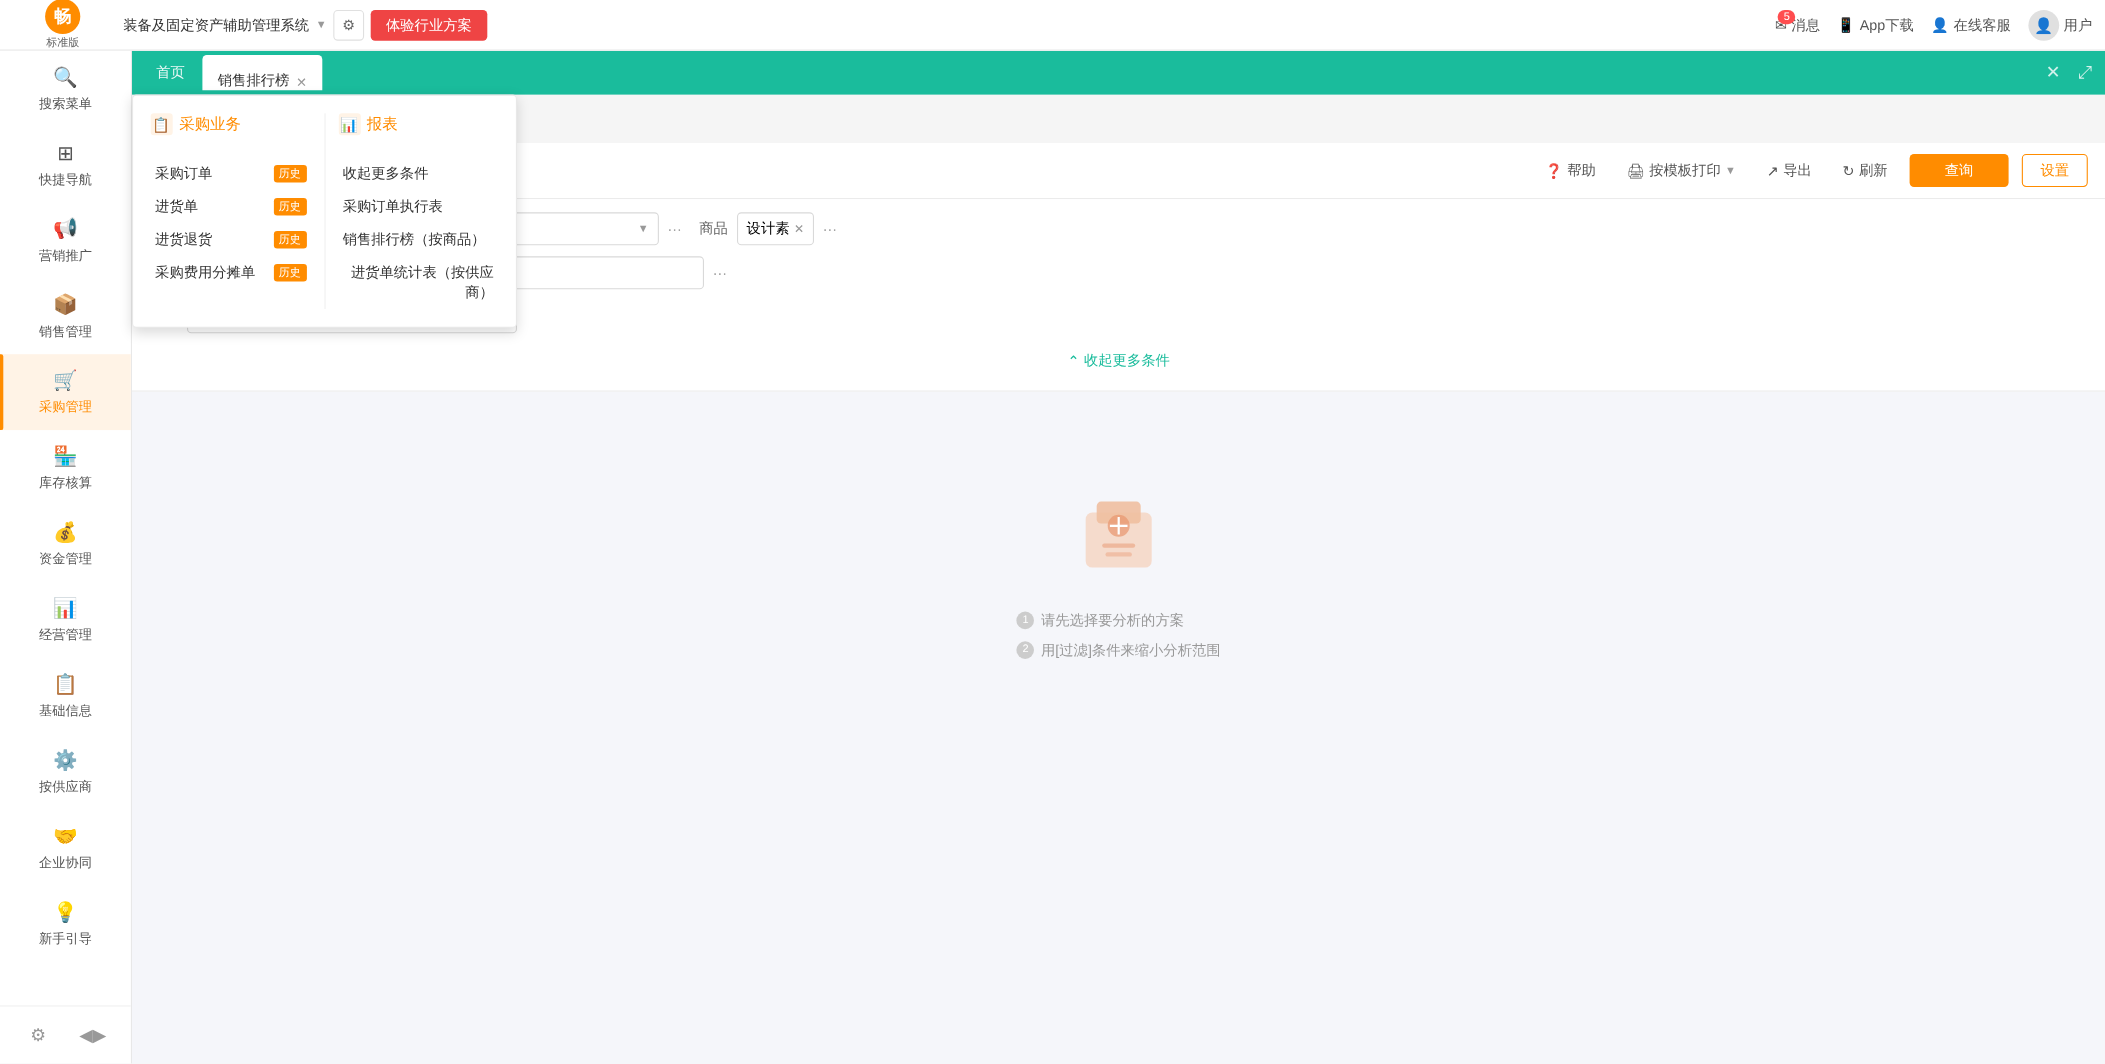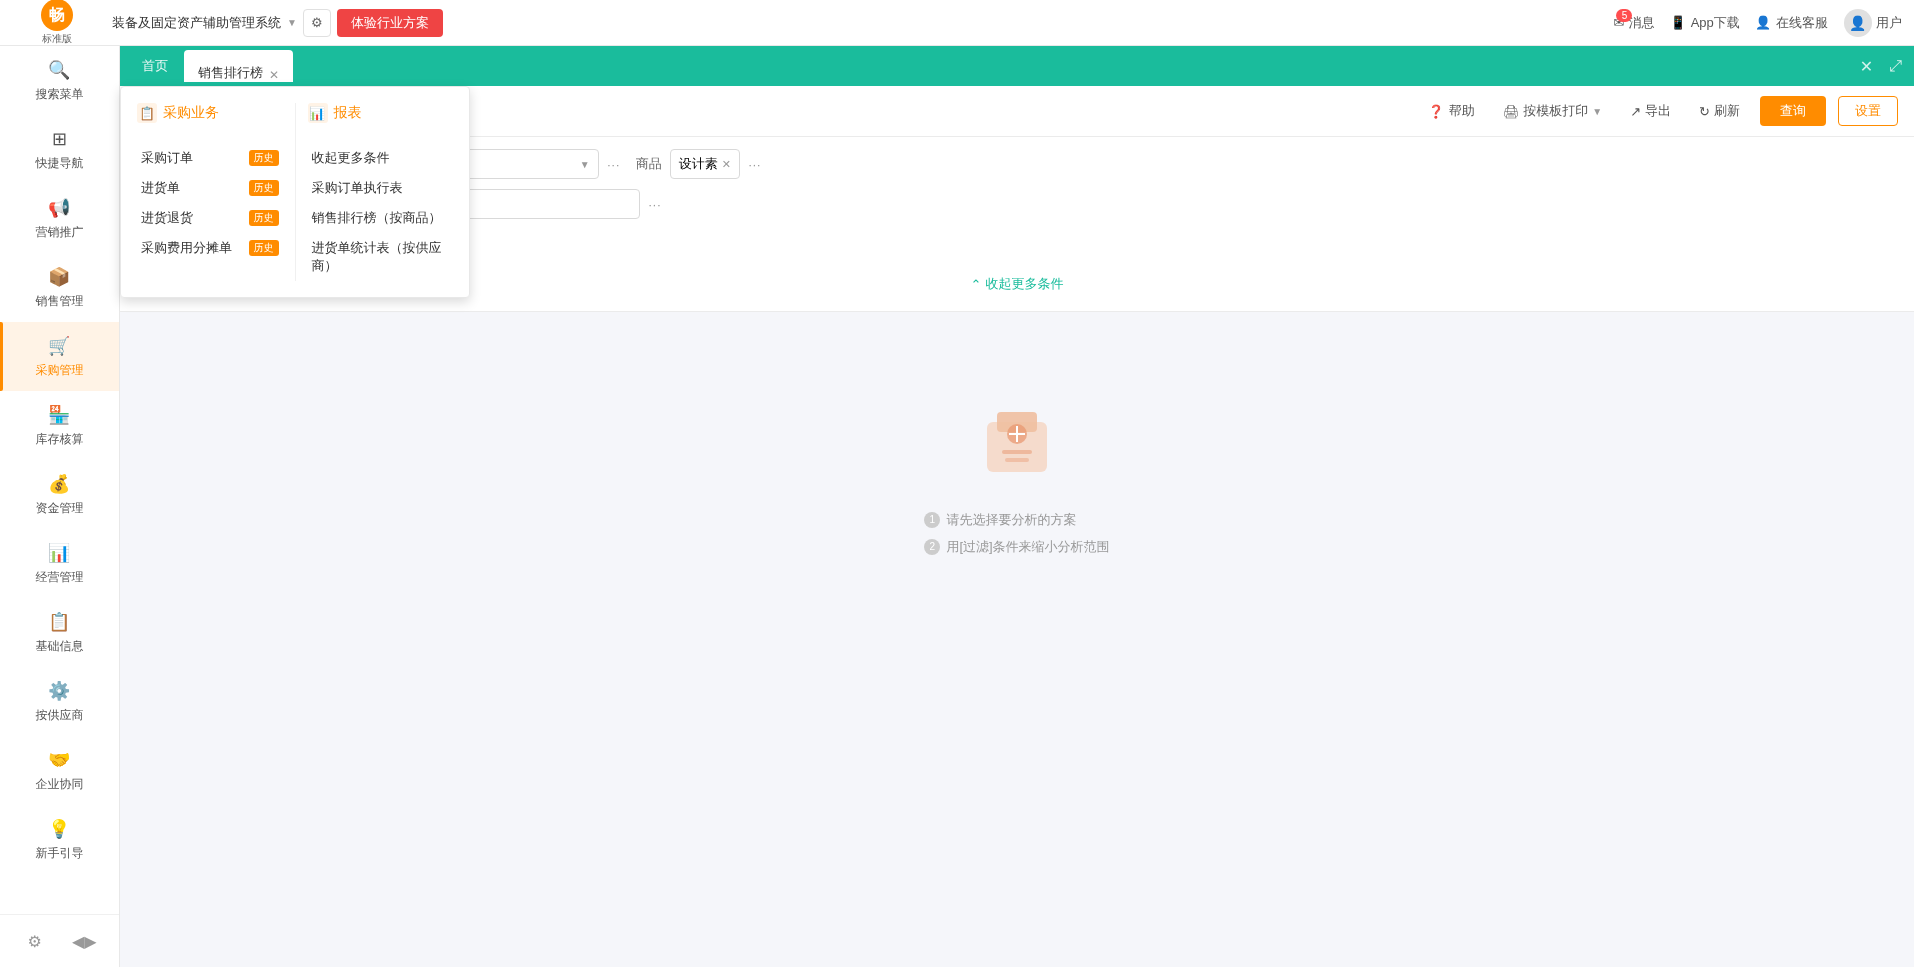--- a/index.html
+++ b/index.html
@@ -189,20 +189,21 @@
       cursor: pointer;
       font-size: 16px;
     }
 
     
     .content-area {
       flex: 1;
       display: flex;
       flex-direction: column;
       overflow: hidden;
+      gap: 44px;
     }
 
     
     .tab-bar {
       height: 40px;
       background: #1abc9c;
       display: flex;
       align-items: center;
       padding: 0 8px;
       gap: 2px;
@@ -277,21 +278,21 @@
       gap: 4px;
     }
     .toolbar-btn-print-arrow {
       font-size: 10px;
       color: #999;
     }
     .query-btn {
       background: #ff8c00;
       color: white;
       border: none;
-      padding: 6px 20px;
+      padding: 6px 32px;
       border-radius: 4px;
       cursor: pointer;
       font-size: 13px;
     }
     .set-btn {
       background: white;
       color: #ff8c00;
       border: 1px solid #ff8c00;
       padding: 5px 16px;
       border-radius: 4px;
@@ -466,20 +467,21 @@
     }
     .dropdown-item {
       display: flex;
       align-items: center;
       justify-content: space-between;
       padding: 6px 4px;
       cursor: pointer;
       font-size: 13px;
       color: #333;
       border-radius: 3px;
+      text-align: right;
     }
     .history-badge {
       background: #ff8c00;
       color: white;
       font-size: 10px;
       padding: 1px 5px;
       border-radius: 3px;
       margin-left: 8px;
     }
     .dropdown-col-right-title {

